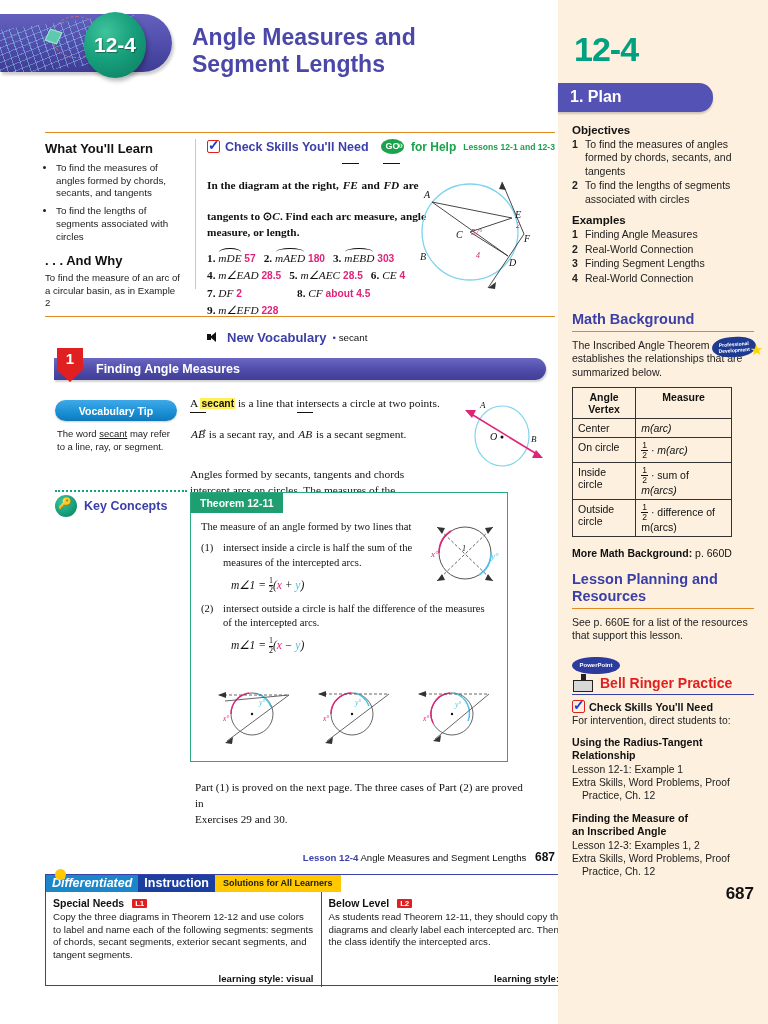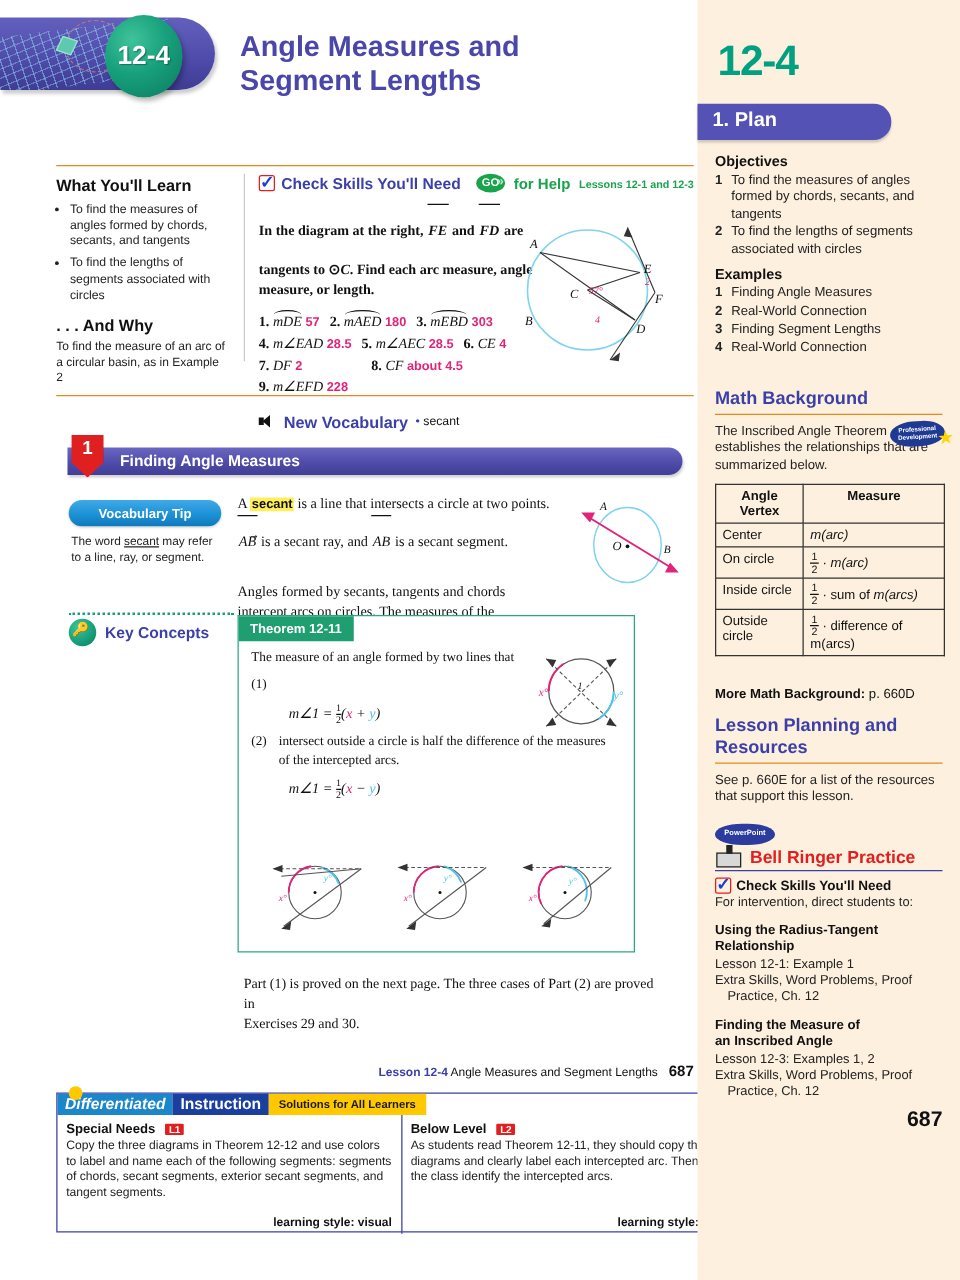--- a/index.html
+++ b/index.html
@@ -46,21 +46,21 @@
   .mb-badge .star {
     position: absolute; right: -6px; bottom: -3px; color: #ffd400; font-size: 13px;
   }
   .sb-title {
     font-size: 14.5px; font-weight: bold; color: #3b3fa8;
     border-bottom: 1.6px solid #e08a20; padding-bottom: 3px; margin: 6px 0 7px;
     line-height: 1.15;
   }
   .sb-p { font-size: 10.5px; color: #222; line-height: 1.32; margin: 0 0 7px; }
 
-  table.mbtab { border-collapse: collapse; width: 184px; margin: 2px 0 24px 0; }
+  table.mbtab { border-collapse: collapse; width: 160px; margin: 2px 0 10px 0; }
   table.mbtab td, table.mbtab th {
     border: 1.2px solid #333; padding: 3px 5px; font-size: 10.5px;
     text-align: left; color: #111; vertical-align: top;
   }
   table.mbtab th { font-weight: bold; text-align: center; }
   .frac { display: inline-block; vertical-align: -0.42em; text-align: center; font-size: 8.5px; line-height: 1; }
   .frac .num { display: block; border-bottom: 1px solid #111; padding: 0 1px; }
   .frac .den { display: block; padding: 0 1px; }
 
   .sb-bold-inline { font-size: 10.5px; color: #111; margin: 2px 0 12px; }
@@ -449,20 +449,21 @@
       <span class="kc-label">Key Concepts</span>
     </div>
 
     <div class="theorem-box">
       <div class="theorem-tab">Theorem 12-11</div>
       <div class="thm-body">
         <div>The measure of an angle formed by two lines that</div>
 
         <div class="thm-item">
           <span class="lbl">(1)</span>
+          <span style="width:190px;">intersect inside a circle is half the sum of the measures of the intercepted arcs.</span>
         </div>
         <div class="math-line">
           m∠1 = <span class="mfrac"><span class="n">1</span><span class="d">2</span></span>(<span class="px">x</span> + <span class="py">y</span>)
         </div>
 
         <div class="thm-item">
           <span class="lbl">(2)</span>
           <span style="width:265px;">intersect outside a circle is half the difference of the measures of the intercepted arcs.</span>
         </div>
         <div class="math-line">

